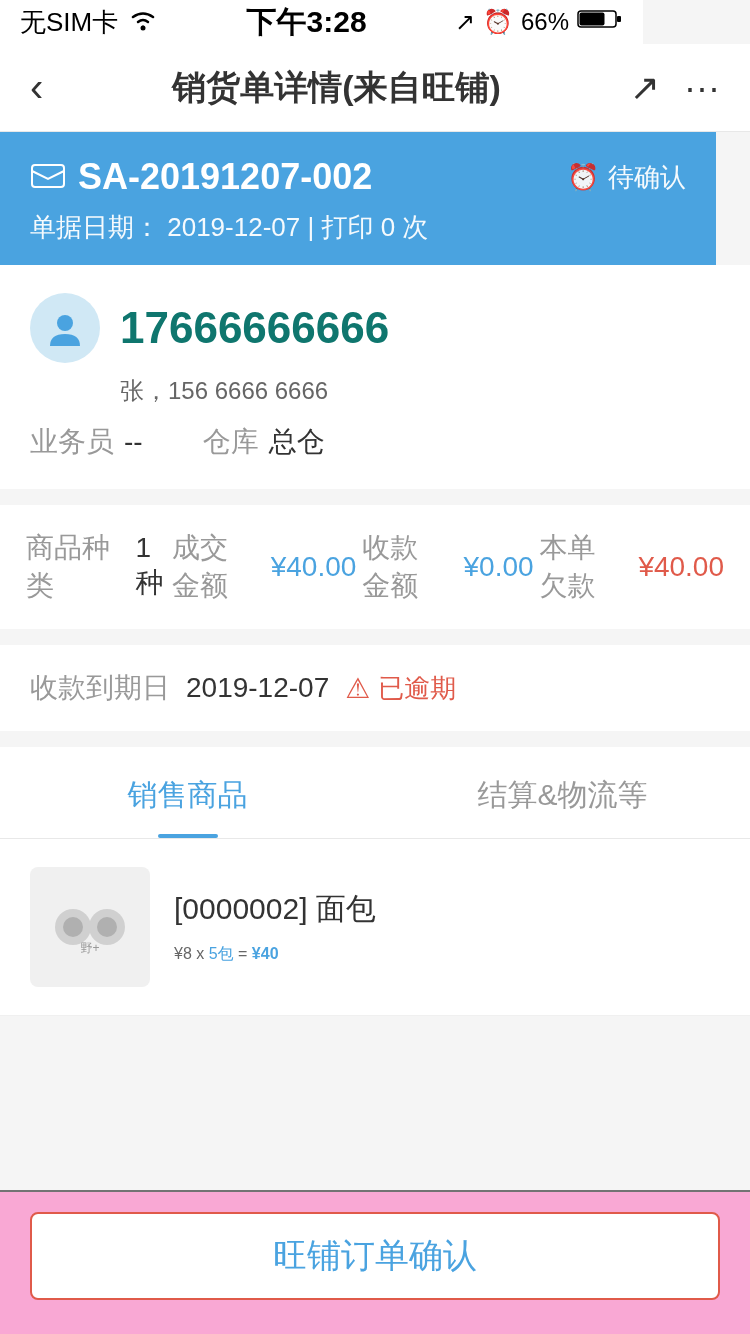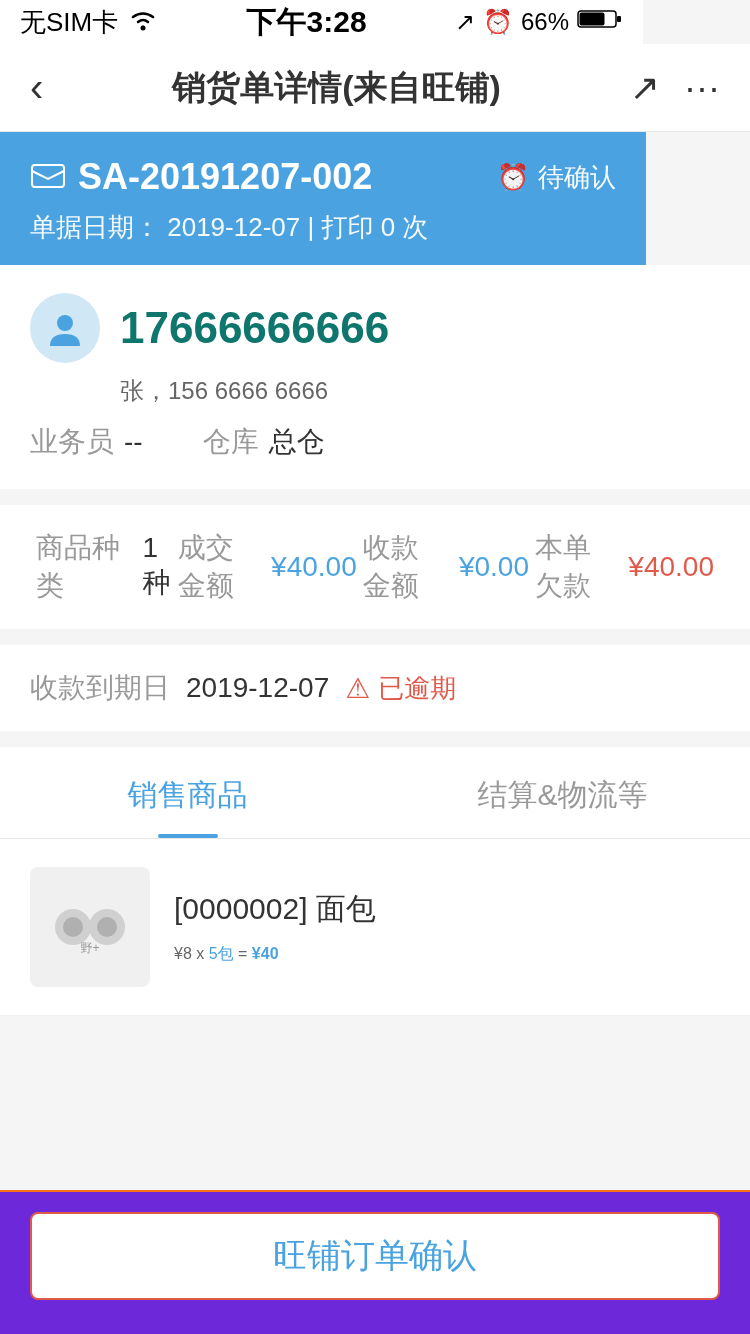--- a/index.html
+++ b/index.html
@@ -70,21 +70,21 @@
       gap: 24px;
     }
     .nav-icon {
       font-size: 36px;
       color: #333;
       cursor: pointer;
     }
 
     
     .header-card {
-      width: 646px;
+      width: 716px;
       background: #4aa3e0;
       padding: 24px 30px 20px;
     }
     .header-card-top {
       display: flex;
       align-items: center;
       justify-content: space-between;
       margin-bottom: 12px;
     }
     .order-number {
@@ -155,21 +155,21 @@
       display: flex;
       align-items: center;
       gap: 10px;
     }
     .meta-label { color: #999; }
     .meta-value { color: #333; }
 
     
     .summary-section {
       background: #fff;
-      padding: 24px 36px;
+      padding: 24px 26px;
       margin-bottom: 16px;
       display: flex;
       align-items: flex-start;
       justify-content: space-between;
     }
     .summary-left {
       display: flex;
       align-items: center;
       gap: 16px;
       font-size: 28px;
@@ -286,23 +286,23 @@
       background: #f5f5f5;
       height: 220px;
     }
 
     
     .bottom-bar {
       position: fixed;
       bottom: 0;
       left: 0;
       width: 750px;
-      background: #6d28d9;
+      background: #f9a8d4;
       padding: 20px 30px 34px;
-      border-top: 2px solid #f97316;
+      border-top: 2px solid #737373;
     }
     .confirm-btn {
       width: 100%;
       height: 88px;
       border: 2px solid #e05a4a;
       background: #fff;
       border-radius: 8px;
       font-size: 34px;
       color: #4aa3e0;
       font-weight: 500;

